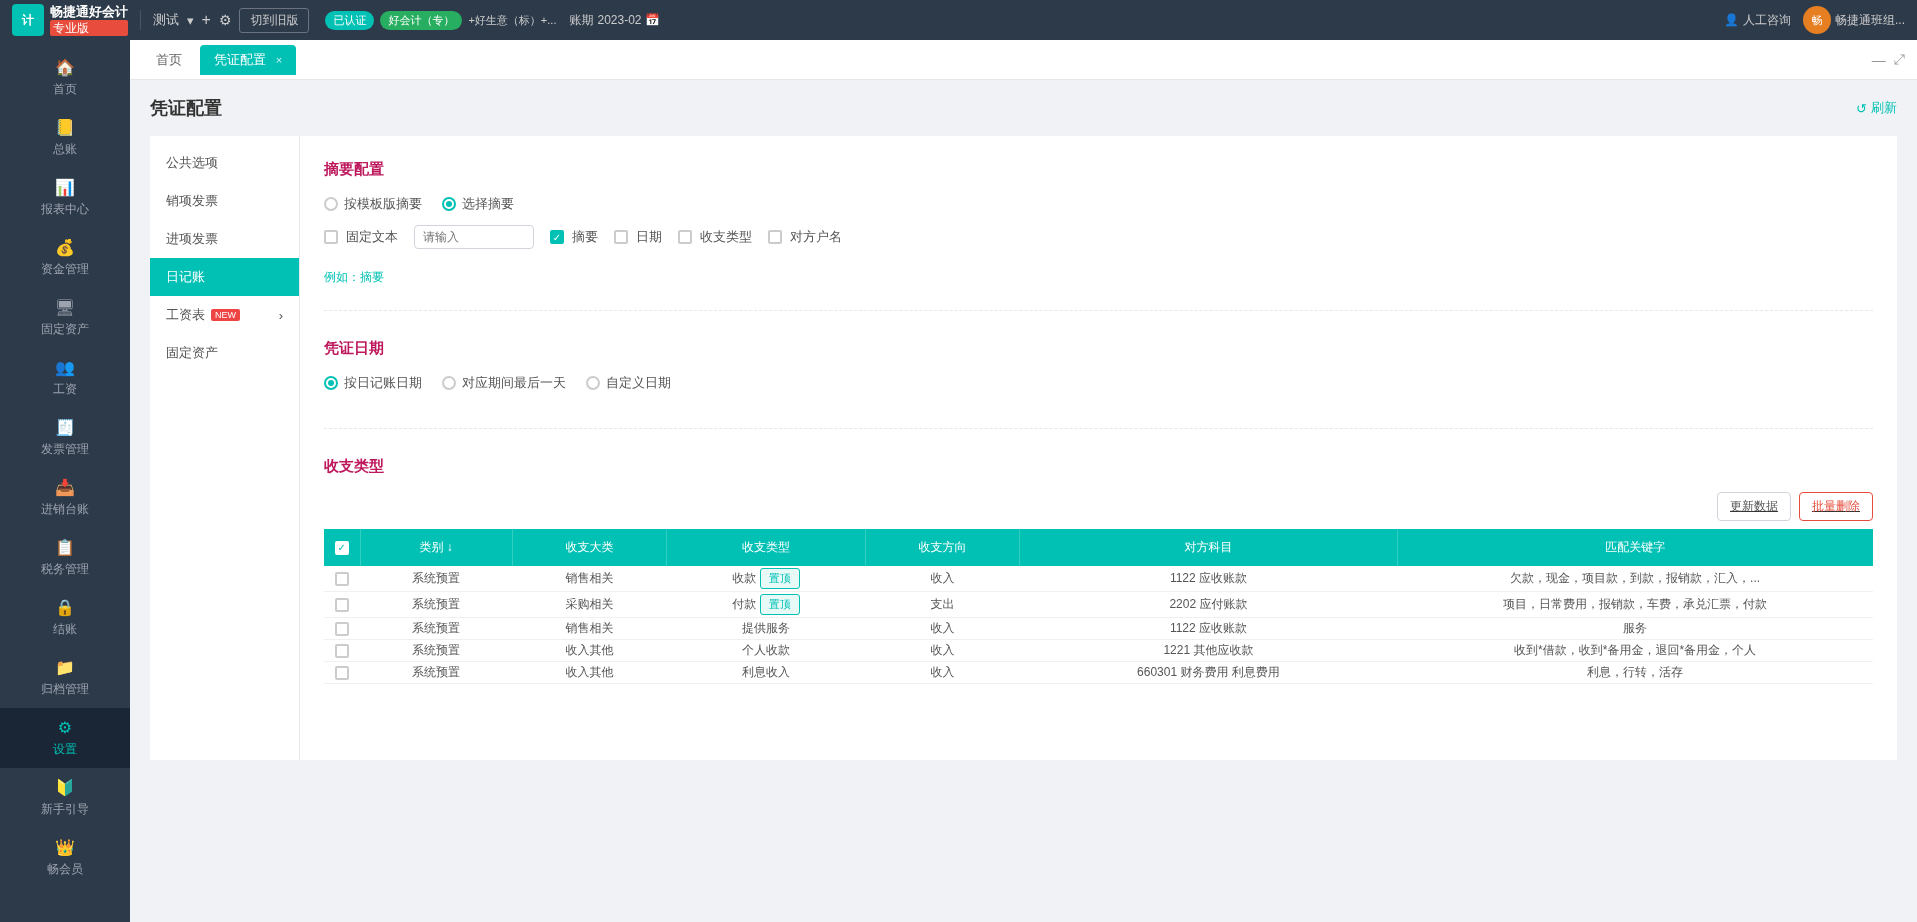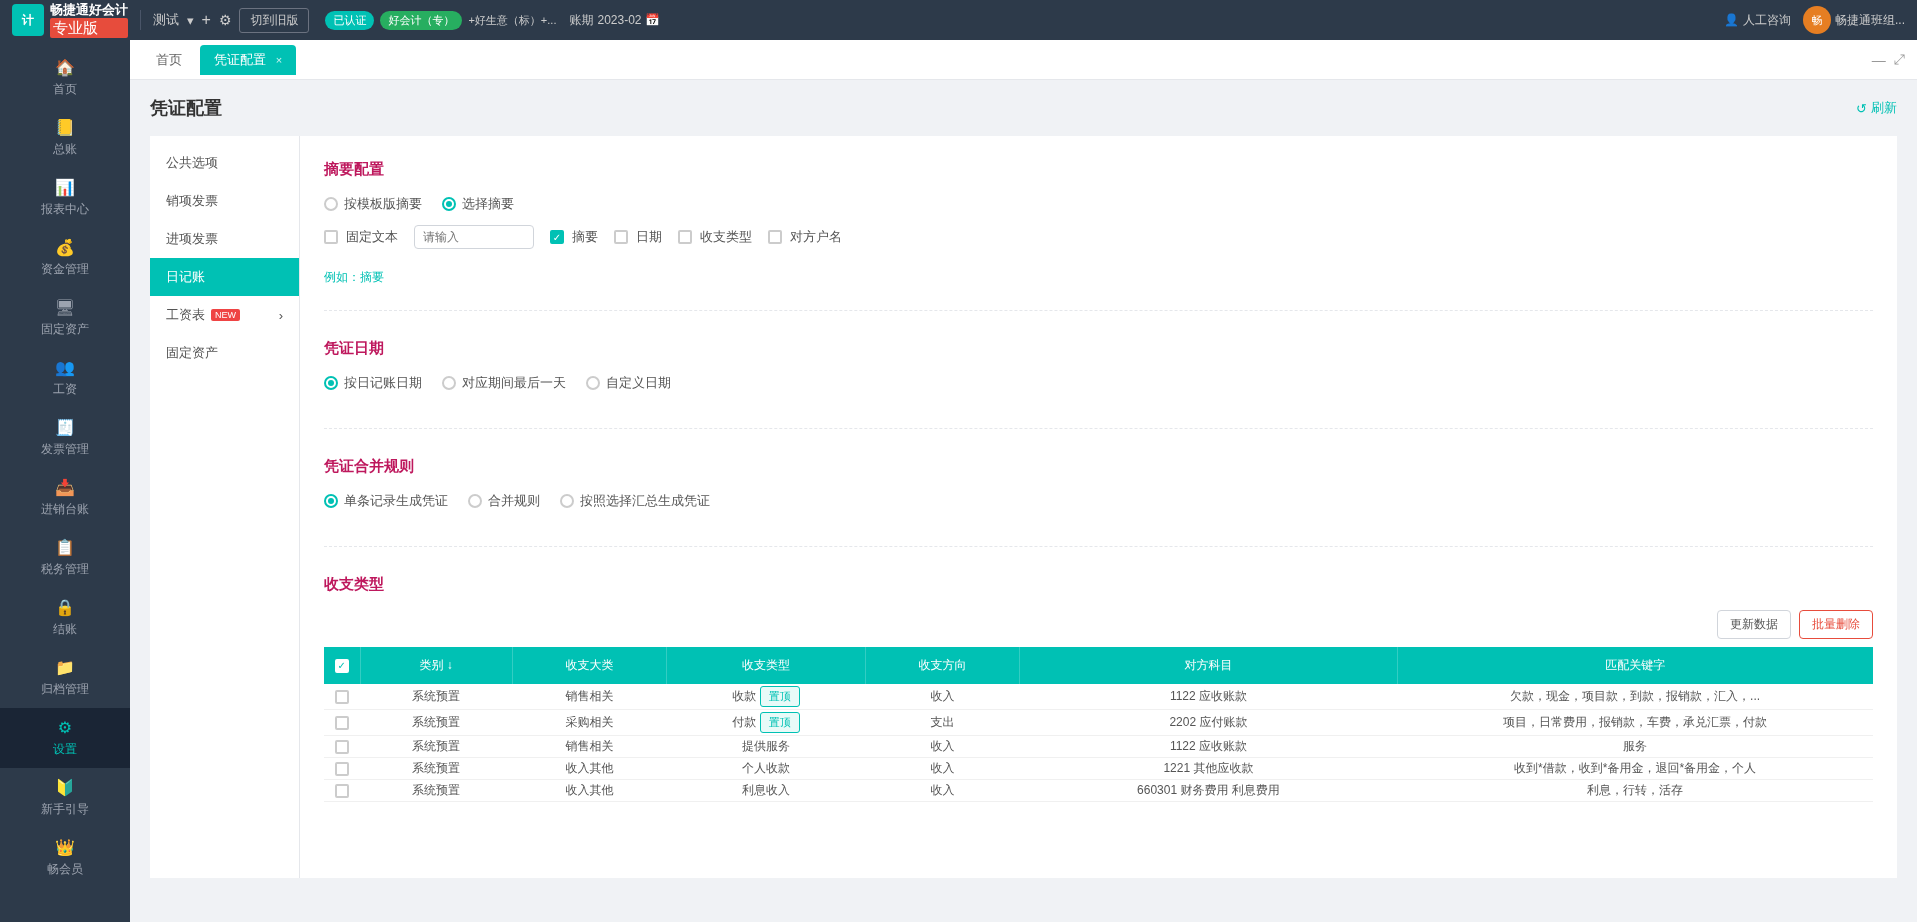--- a/index.html
+++ b/index.html
@@ -3,21 +3,21 @@
   <meta charset="utf-8">
   <style>
     * { box-sizing: border-box; margin: 0; padding: 0; }
     body { font-family: "Microsoft YaHei", "PingFang SC", sans-serif; font-size: 13px; background: #f0f2f5; color: #333; display: flex; flex-direction: column; height: 922px; overflow: hidden; }
 
     
     .topbar { height: 40px; background: #2d3a4a; display: flex; align-items: center; padding: 0 12px; gap: 8px; flex-shrink: 0; }
     .topbar-logo { display: flex; align-items: center; gap: 6px; }
     .logo-icon { width: 32px; height: 32px; background: #00c1b4; border-radius: 4px; display: flex; align-items: center; justify-content: center; color: white; font-size: 12px; font-weight: bold; }
     .logo-text { color: white; font-size: 13px; font-weight: bold; }
-    .logo-badge { background: #e74c3c; color: white; font-size: 15px; padding: 1px 3px; border-radius: 2px; }
+    .logo-badge { background: #e74c3c; color: white; font-size: 12px; padding: 1px 3px; border-radius: 2px; }
     .topbar-divider { width: 1px; height: 20px; background: #4a5568; margin: 0 4px; }
     .topbar-title { color: #ccc; font-size: 13px; }
     .topbar-dropdown { color: #ccc; cursor: pointer; }
     .topbar-switch-btn { background: transparent; border: 1px solid #6b7280; color: #ccc; padding: 3px 10px; border-radius: 3px; cursor: pointer; font-size: 12px; }
     .topbar-tags { display: flex; align-items: center; gap: 6px; margin-left: 8px; }
     .topbar-tag { background: #00c1b4; color: white; padding: 2px 8px; border-radius: 10px; font-size: 11px; }
     .topbar-tag.green { background: #27ae60; }
     .topbar-period { color: #ccc; font-size: 12px; margin-left: 5px; display: flex; align-items: center; gap: 4px; }
     .topbar-right { margin-left: auto; display: flex; align-items: center; gap: 12px; }
     .topbar-right-item { color: #ccc; font-size: 12px; cursor: pointer; display: flex; align-items: center; gap: 4px; }
@@ -75,21 +75,21 @@
 
     
     .checkbox-row { display: flex; align-items: center; gap: 16px; margin-bottom: 8px; }
     .checkbox-item { display: flex; align-items: center; gap: 8px; cursor: pointer; font-size: 13px; color: #555; }
     .checkbox-box { width: 14px; height: 14px; border: 2px solid #ccc; border-radius: 2px; display: flex; align-items: center; justify-content: center; }
     .checkbox-box.checked { background: #00c1b4; border-color: #00c1b4; color: white; font-size: 10px; }
     .text-input { border: 1px solid #d1d5db; border-radius: 4px; padding: 4px 8px; font-size: 12px; color: #999; width: 120px; }
     .example-text { color: #00c1b4; font-size: 12px; margin-top: 20px; }
 
     
-    .table-header-row { display: flex; align-items: center; justify-content: flex-end; gap: 8px; margin-bottom: 8px; }
+    .table-header-row { display: flex; align-items: center; justify-content: flex-end; gap: 8px; margin-bottom: 8px; text-decoration: underline; }
     .btn-outline { border: 1px solid #d1d5db; background: white; color: #555; padding: 5px 12px; border-radius: 4px; cursor: pointer; font-size: 12px; }
     .btn-danger-outline { border: 1px solid #e74c3c; background: white; color: #e74c3c; padding: 5px 12px; border-radius: 4px; cursor: pointer; font-size: 12px; }
 
     .data-table { width: 100%; border-collapse: collapse; font-size: 12px; }
     .data-table thead tr { background: #00c1b4; color: white; }
     .data-table thead th { padding: 10px 8px; text-align: center; font-weight: normal; border-right: 1px solid rgba(255,255,255,0.2); }
     .data-table thead th:last-child { border-right: none; }
     .data-table tbody tr { border-bottom: 1px solid #f0f0f0; }
     .data-table tbody td { padding: 2px 8px; text-align: center; color: #555; margin-top: 11px; }
     .check-col { width: 36px; }
@@ -300,37 +300,20 @@
                 <div class="radio-circle"></div>
                 <span>对应期间最后一天</span>
               </div>
               <div class="radio-item">
                 <div class="radio-circle"></div>
                 <span>自定义日期</span>
               </div>
             </div>
           </div>
 
-          <div class="section">
-            <div class="section-title">凭证合并规则</div>
-            <div class="radio-group">
-              <div class="radio-item">
-                <div class="radio-circle checked"></div>
-                <span>单条记录生成凭证</span>
-              </div>
-              <div class="radio-item">
-                <div class="radio-circle"></div>
-                <span>合并规则</span>
-              </div>
-              <div class="radio-item">
-                <div class="radio-circle"></div>
-                <span>按照选择汇总生成凭证</span>
-              </div>
-            </div>
-          </div>
 
           <div class="section">
             <div class="section-title">收支类型</div>
             <div class="table-header-row">
               <button class="btn-outline">更新数据</button>
               <button class="btn-danger-outline">批量删除</button>
             </div>
             <table class="data-table">
               <thead>
                 <tr>

